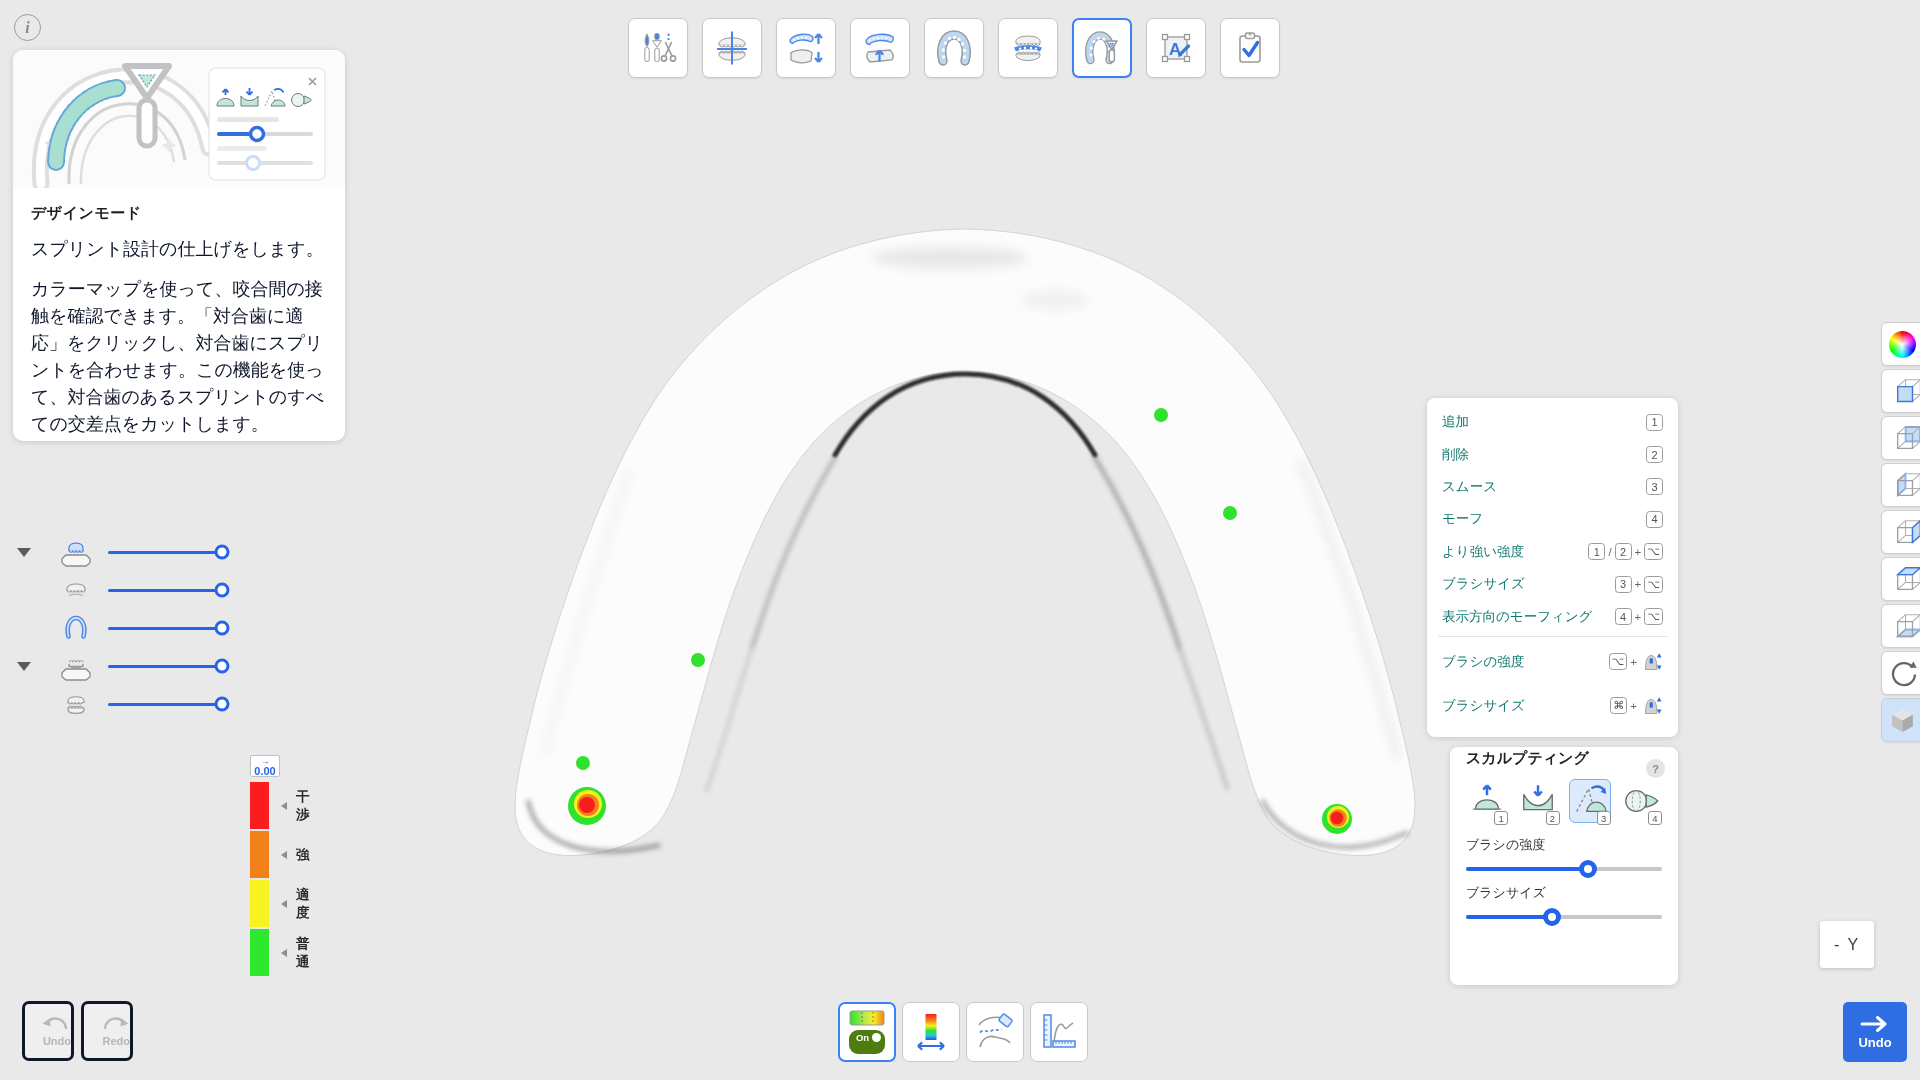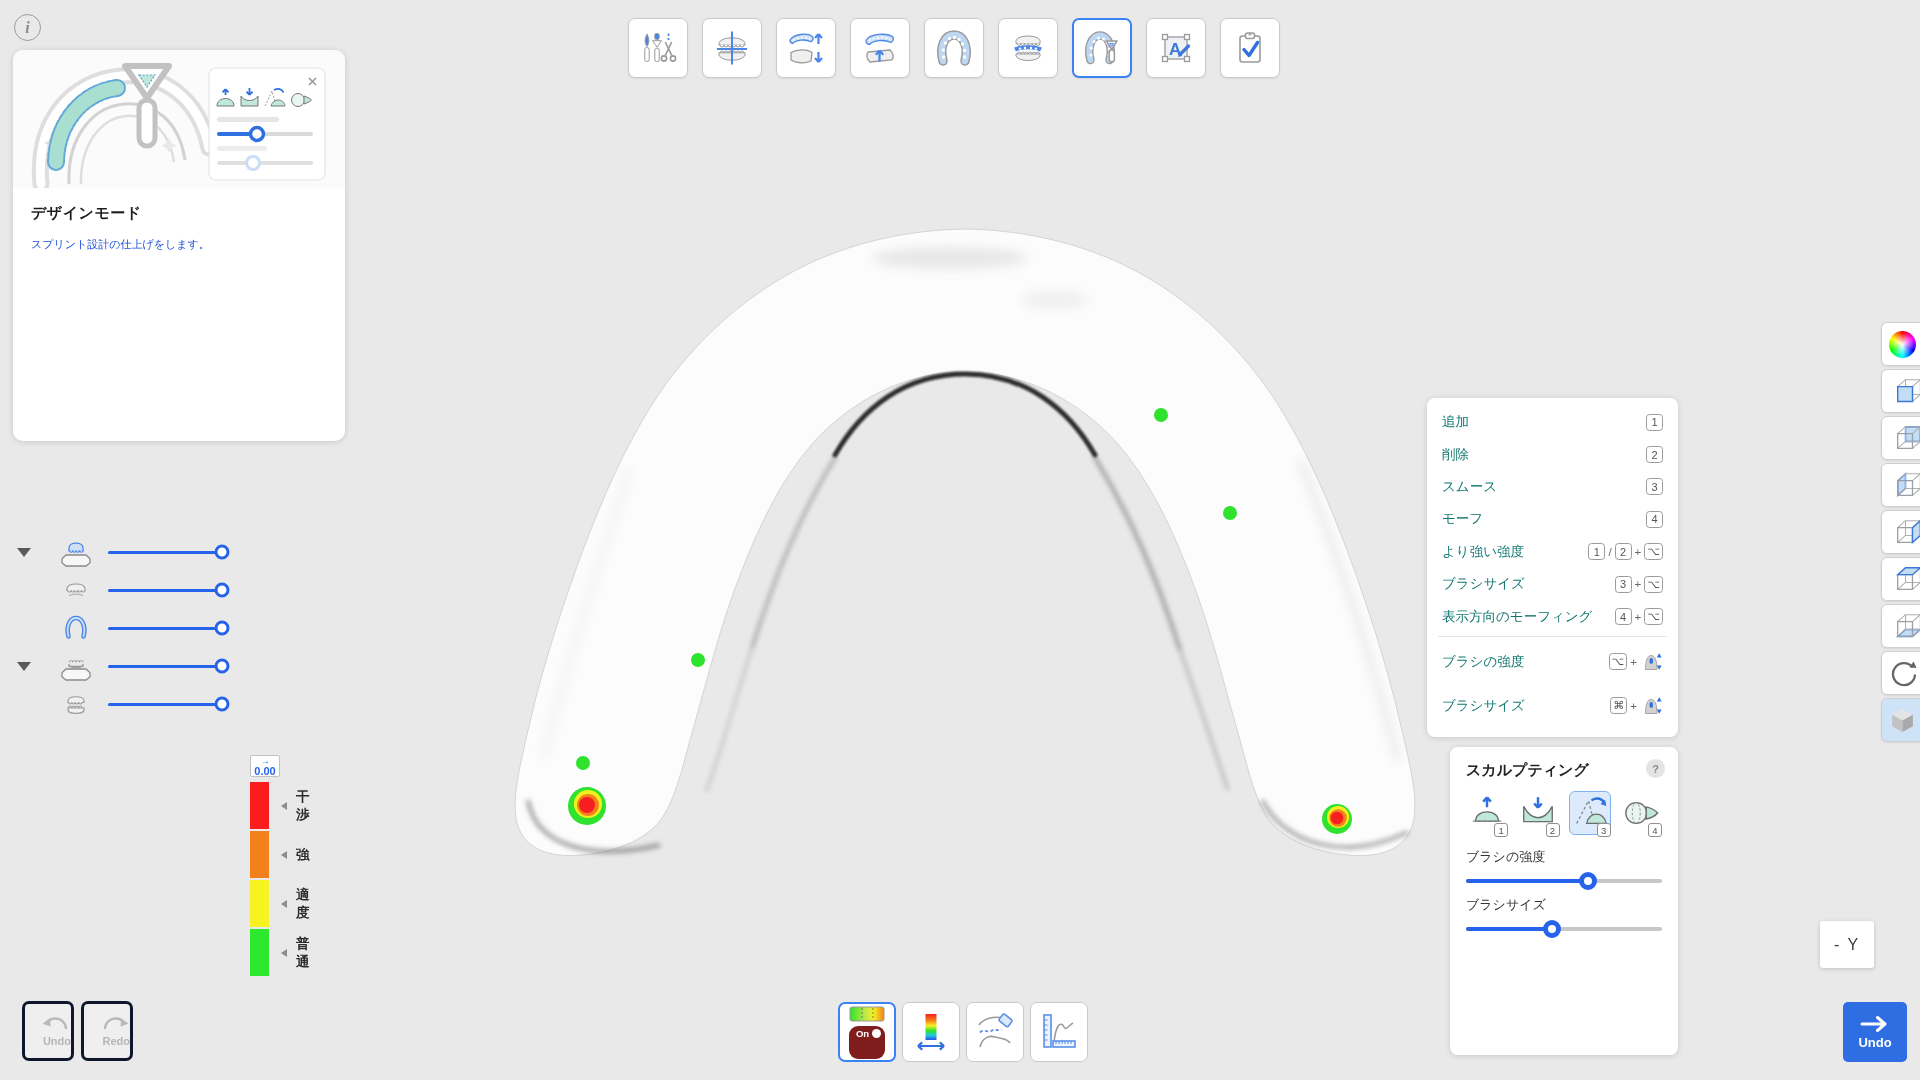--- a/index.html
+++ b/index.html
@@ -16,21 +16,21 @@
   
   #info-btn { position:absolute; left:14px; top:14px; width:27px; height:27px; border:1.6px solid #9a9a9a;
     border-radius:50%; color:#8a8a8a; font-family:"Liberation Serif", serif; font-style:italic; font-weight:bold;
     font-size:16px; display:flex; align-items:center; justify-content:center; z-index:6; background:transparent; }
 
   
   #tutorial { left:13px; top:50px; width:332px; height:391px; }
   #tutorial .illu { width:100%; height:138px; background:#fbfbfb; border-radius:10px 10px 0 0; overflow:hidden; }
   #tutorial .txt { padding:16px 20px 0 18px; }
   #tutorial h3 { font-size:15px; color:#1d1d1f; margin-bottom:13px; letter-spacing:.5px; }
-  #tutorial p  { font-size:11px; line-height:1.5; color:#1d4ed8; }
+  #tutorial p  { font-size:18px; line-height:1.5; color:#0f172a; }
   #tutorial p + p { margin-top:13px; }
 
   
   #top-toolbar { position:absolute; left:628px; top:18px; display:flex; gap:14px; z-index:6; }
   .tb-btn { width:60px; height:60px; background:#fff; border:1px solid #c9c9c9; border-radius:7px;
     box-shadow:0 1px 2px rgba(0,0,0,.07); display:flex; align-items:center; justify-content:center; cursor:pointer; }
   .tb-btn.selected { border:2px solid #3b82f6; }
 
   
   #layer-panel { position:absolute; left:0; top:533px; width:240px; z-index:4; }
@@ -59,21 +59,21 @@
   .sc-row { height:32.4px; display:flex; align-items:center; justify-content:space-between; }
   .sc-row.tall { height:44px; }
   .sc-label { font-size:13.5px; color:#0f766e; white-space:nowrap; }
   .sc-keys { display:flex; align-items:center; }
   .key { min-width:17px; height:17px; border:1.5px solid #9b9b9b; border-radius:3.5px; background:#fff;
     display:inline-flex; align-items:center; justify-content:center; font-size:11px; color:#555; padding:0 2px; }
   .kplus { color:#666; font-size:11.5px; margin:0 3px; }
   .sc-div { border-top:1px solid #e4e4e4; margin:3px -4px; }
 
   
-  #sculpt { left:1450px; top:747px; width:228px; height:308px; border-radius:8px; padding:14px 16px; }
+  #sculpt { left:1450px; top:747px; width:228px; height:238px; border-radius:8px; padding:2px 16px; }
   #sculpt h4 { font-size:15px; color:#222; font-weight:bold; }
   #sculpt-help { position:absolute; right:13px; top:12px; width:19px; height:19px; border-radius:50%;
     background:#e4e4e4; color:#8a8a8a; font-size:11px; font-weight:bold; display:flex; align-items:center; justify-content:center; }
   #sculpt-tools { display:flex; gap:9px; margin-top:11px; }
   .sculpt-tool { position:relative; width:46px; height:44px; border-radius:6px; border:1.5px solid transparent;
     display:flex; align-items:center; justify-content:center; cursor:pointer; }
   .sculpt-tool.selected { background:#dceafb; border-color:#7fb0ee; }
   .tool-badge { position:absolute; right:-1px; bottom:-3px; width:14px; height:14px; border:1.4px solid #8f8f8f;
     border-radius:3px; background:#fff; font-size:9.5px; color:#555; display:flex; align-items:center; justify-content:center; }
   .sl-label { font-size:13px; color:#333; margin-top:13px; }
@@ -94,21 +94,21 @@
   
   #history { position:absolute; left:22px; top:1001px; display:flex; gap:7px; z-index:6; }
   .hist-btn { width:52px; height:60px; background:#efefef; border:3px solid #0f172a; border-radius:7px;
     display:flex; flex-direction:column; align-items:flex-end; justify-content:center; gap:4px; }
   .hist-btn span { font-size:11px; color:#b5b5b5; font-weight:600; }
 
   #bottom-toolbar { position:absolute; left:838px; top:1002px; display:flex; gap:6px; z-index:6; }
   .bb-btn { width:58px; height:60px; background:#fff; border:1px solid #c9c9c9; border-radius:7px;
     display:flex; flex-direction:column; align-items:center; justify-content:center; gap:4px; cursor:pointer; }
   .bb-btn.selected { border:2px solid #3b82f6; }
-  .on-pill { display:flex; align-items:center; gap:3px; background:#7f1d1d; border-radius:9px; padding:2px 4px 20px 7px; }
+  .on-pill { display:flex; align-items:center; gap:3px; background:#4d7c0f; border-radius:9px; padding:2px 4px 11px 7px; }
   .on-pill b { color:#fff; font-size:9.5px; }
   .on-pill i { width:9px; height:9px; background:#fff; border-radius:50%; }
 
   #orient-box { position:absolute; left:1820px; top:921px; width:54px; height:47px; background:#fff;
     border-radius:3px; box-shadow:0 1px 4px rgba(0,0,0,.18); display:flex; align-items:center; justify-content:center;
     font-size:16px; color:#3c3c3c; letter-spacing:2px; z-index:6; }
 
   #next-btn { position:absolute; left:1843px; top:1002px; width:64px; height:60px; background:#2e6de2; border:none;
     border-radius:5px; display:flex; flex-direction:column; align-items:center; justify-content:center; gap:2px;
     cursor:pointer; z-index:6; }
@@ -204,20 +204,21 @@
         <circle cx="244" cy="84" r="6.5" fill="#fff" stroke="#2f6fe0" stroke-width="3.5"></circle>
         <rect x="204" y="96" width="50" height="5" rx="2.5" fill="#ececec"></rect>
         <rect x="204" y="111" width="96" height="4" rx="2" fill="#e0e0e0"></rect>
         <circle cx="240" cy="113" r="6.5" fill="#fff" stroke="#c9ddf6" stroke-width="3"></circle>
       </g>
     </svg>
   </div>
   <div class="txt">
     <h3>デザインモード</h3>
     <p>スプリント設計の仕上げをします。</p>
+    <p>カラーマップを使って、咬合間の接触を確認できます。「対合歯に適応」をクリックし、対合歯にスプリントを合わせます。この機能を使って、対合歯のあるスプリントのすべての交差点をカットします。</p>
   </div>
 </div>
 
 <div id="top-toolbar">
     <div class="tb-btn">
       <span>
         <svg width="40" height="40" viewBox="0 0 40 40" fill="none">
  <path d="M9 6 C6.5 11 6.5 15 9 18.5 C11.5 15 11.5 11 9 6 Z" fill="#4a86e8" stroke="#9a9a9a"></path>
  <rect x="6.8" y="19.5" width="4.4" height="14" rx="2" fill="#fff" stroke="#9a9a9a"></rect>
  <rect x="16.8" y="5.5" width="4.4" height="6" rx="1.6" fill="#4a86e8" stroke="#9a9a9a"></rect>

